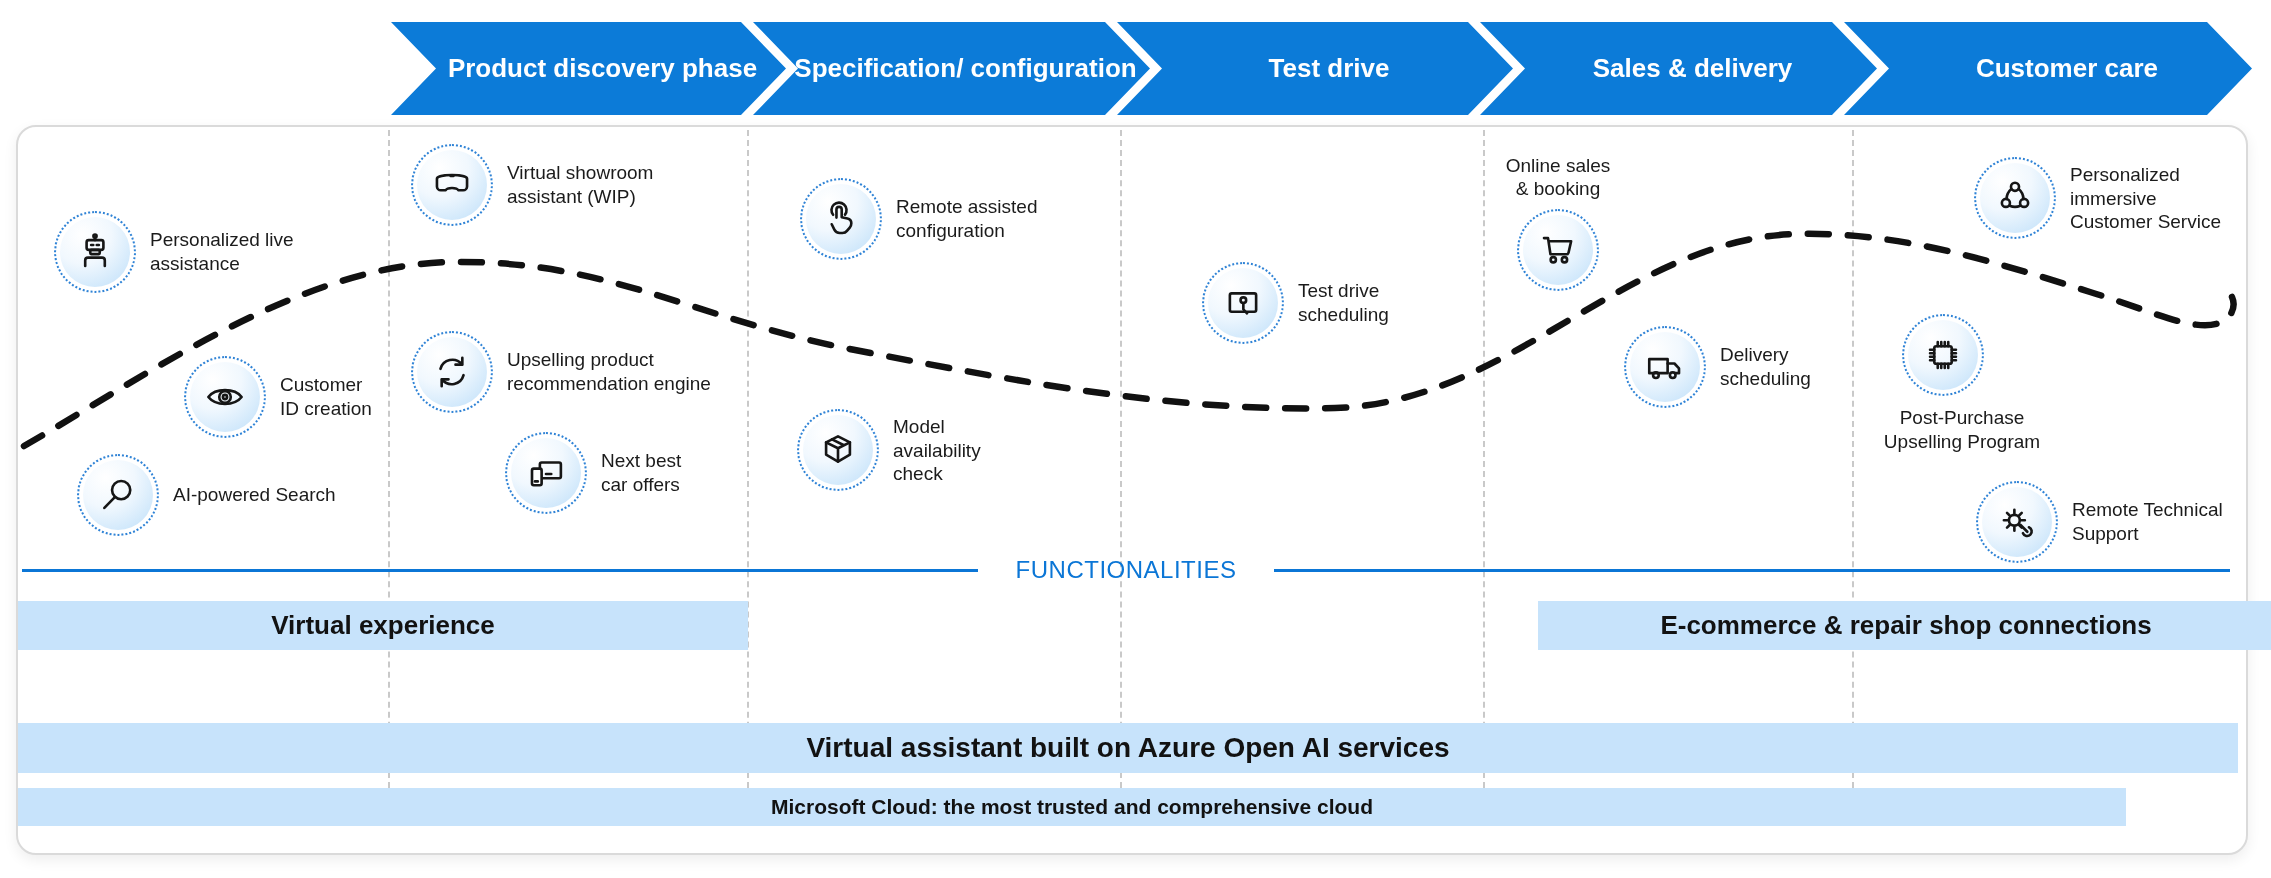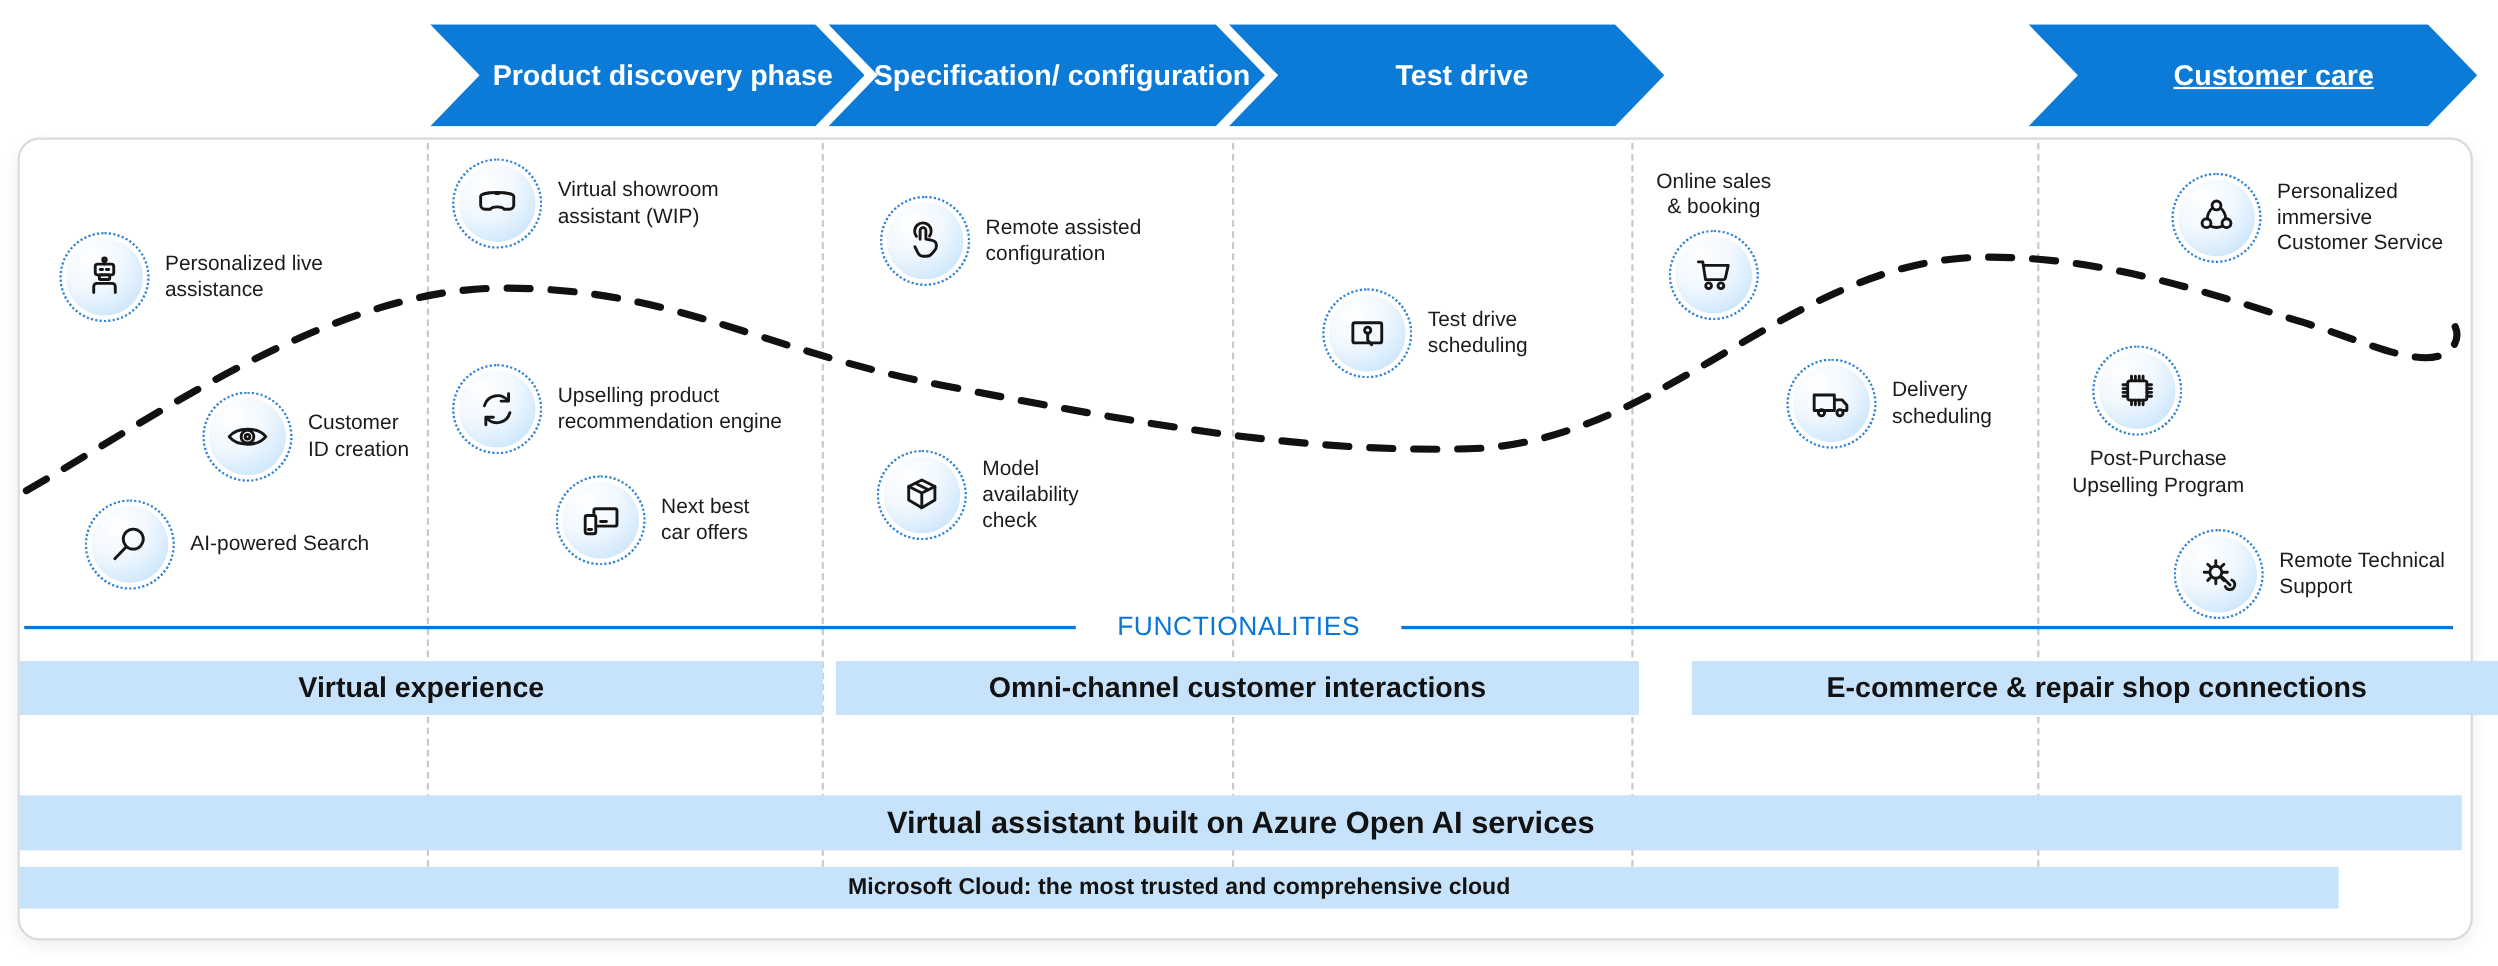--- a/index.html
+++ b/index.html
@@ -71,21 +71,24 @@
   <div class="phase-band">
       <div class="phase mid" style="left: 753px; width: 397px;">
         <span>Specification/ configuration</span>
       </div>
       <div class="phase mid" style="left: 391px; width: 395px;">
         <span>Product discovery phase</span>
       </div>
       <div class="phase mid" style="left: 1117px; width: 396px;">
         <span>Test drive</span>
       </div>
-      <div class="phase last" style="left: 1844px; width: 408px; text-decoration: underline;">
+      <div class="phase mid" style="left: 1480px; width: 397px;">
+        <span>Sales &amp; delivery</span>
+      </div>
+      <div class="phase last" style="left: 1844px; width: 408px;">
         <span>Customer care</span>
       </div>
     </div>
 
   <div class="panel"></div>
 
   <div class="col-sep" style="left:388px"></div>
   <div class="col-sep" style="left:747px"></div>
   <div class="col-sep" style="left:1120px"></div>
   <div class="col-sep" style="left:1483px"></div>
@@ -265,23 +268,20 @@
 
   <div class="rule-heading rh-func">
     <span class="rule"></span>
     <span class="rule-label">FUNCTIONALITIES</span>
     <span class="rule"></span>
   </div>
 
   <div class="bar func-bar" id="func-bar-1">
     <span>Virtual experience</span>
   </div>
-  <div class="bar func-bar" id="func-bar-2">
-    <span>Omni-channel customer interactions</span>
-  </div>
   <div class="bar func-bar" id="func-bar-3">
     <span>E-commerce &amp; repair shop connections</span>
   </div>
 
 
   <div class="bar tech-bar-1">
     <span>Virtual assistant built on Azure Open AI services</span>
   </div>
   <div class="bar tech-bar-2">
     <span>Microsoft Cloud: the most trusted and comprehensive cloud</span>

